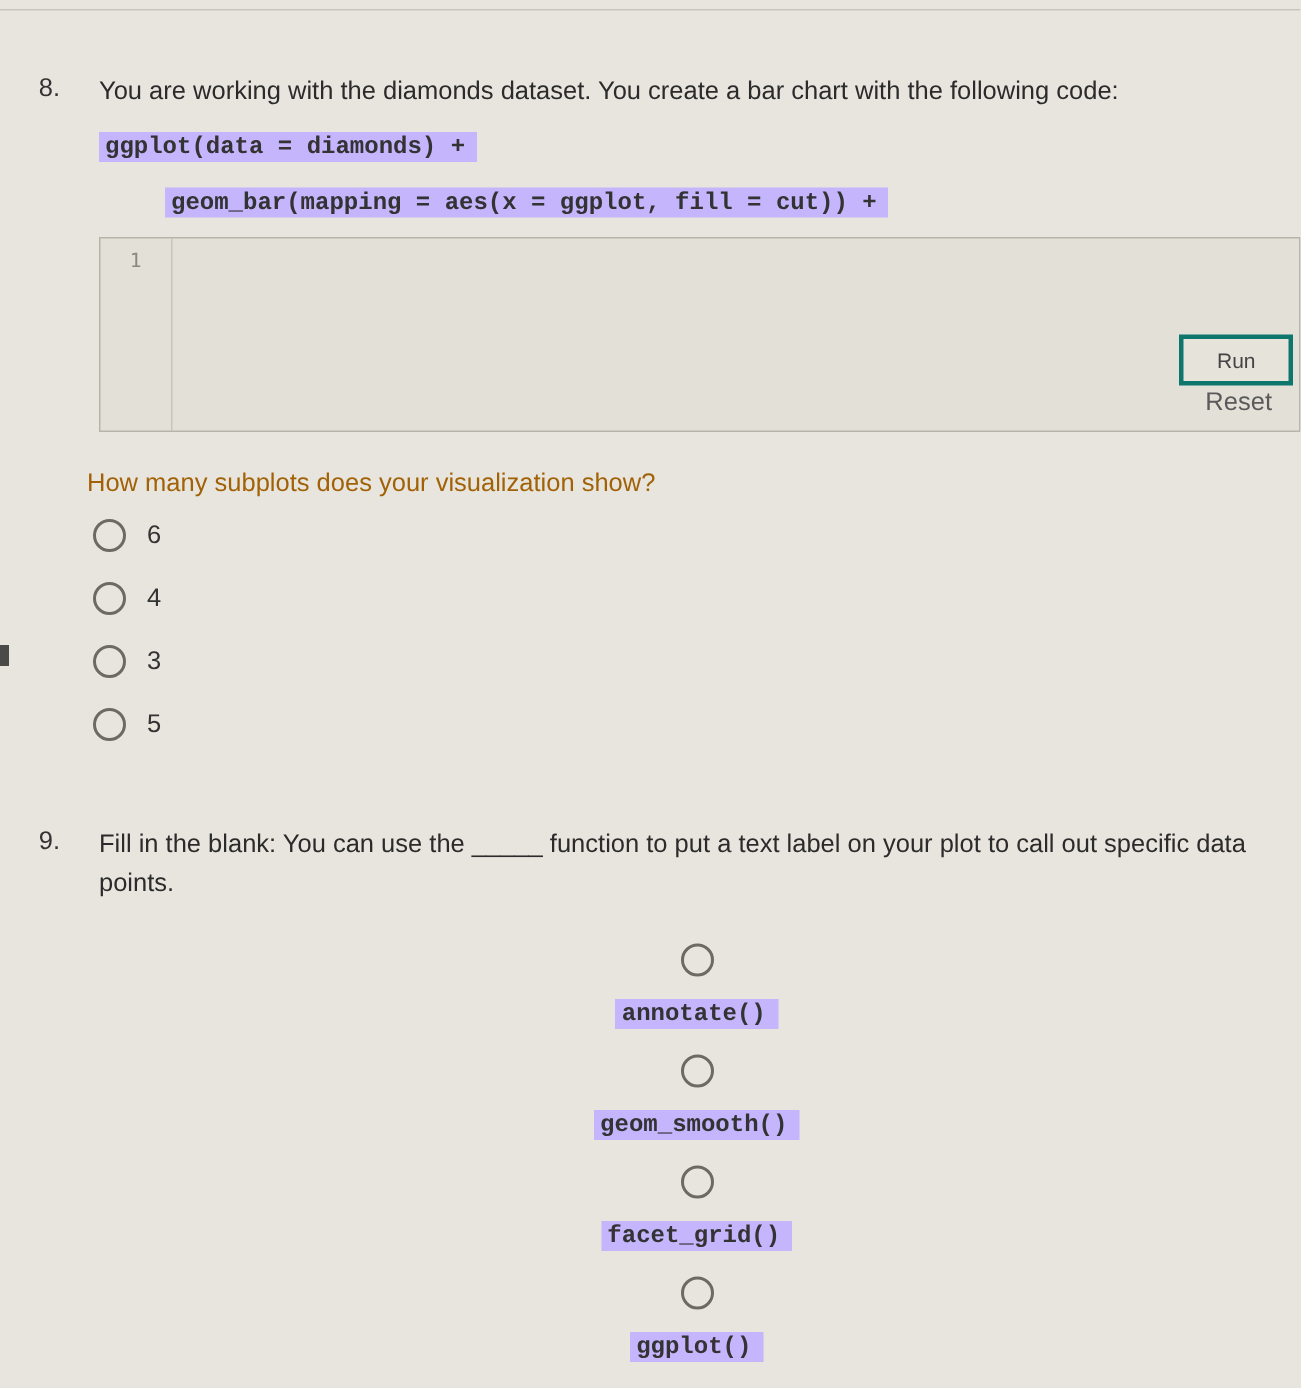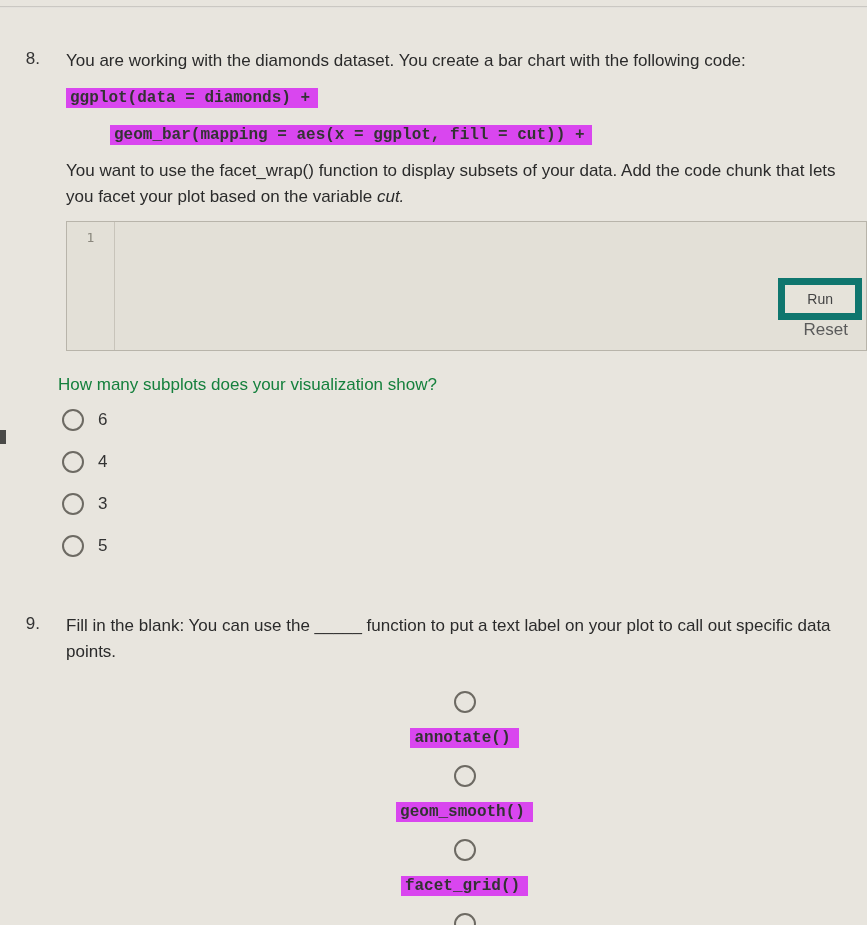--- a/index.html
+++ b/index.html
@@ -35,21 +35,21 @@
   }
   .q-body {
     flex: 1;
     font-size: 17px;
     line-height: 1.55;
     color: #2b2b2b;
     margin-left: 12px;
   }
   .code-inline {
     font-family: "Courier New", Consolas, monospace;
-    background: #d946ef;
+    background: #c4b5fd;
     padding: 1px 8px 1px 4px;
     font-size: 16px;
     color: #333;
     font-weight: bold;
   }
   .code-line {
     margin: 10px 0 8px 0;
   }
   .code-indent {
     display: inline-block;
@@ -84,41 +84,41 @@
     color: #333;
     background: transparent;
     border: none;
     outline: none;
     resize: none;
   }
   .run-btn {
     position: absolute;
     right: 4px;
     bottom: 30px;
-    border: 7px solid #0f766e;
+    border: 3px solid #0f766e;
     background: #e6e3da;
     padding: 6px 22px;
     font-size: 14px;
     color: #444;
     cursor: pointer;
   }
   .reset-link {
     position: absolute;
     right: 18px;
     bottom: 6px;
     font-size: 17px;
     color: #5a5a5a;
     cursor: pointer;
   }
   .answers-block {
     margin: 20px 0 56px 46px;
   }
   .sub-question {
     font-size: 17px;
-    color: #15803d;
+    color: #a16207;
     margin: 6px 0 14px 0;
   }
   .answer-row {
     display: flex;
     align-items: center;
     gap: 14px;
     margin: 0 0 20px 4px;
   }
   .radio {
     width: 22px; height: 22px;
@@ -159,23 +159,20 @@
       <div class="code-line">
         <span class="code-inline">ggplot(data = diamonds) +</span>
       </div>
 
       <div class="code-line">
         <span class="code-indent">
           <span class="code-inline">geom_bar(mapping = aes(x = ggplot, fill = cut)) +</span>
         </span>
       </div>
 
-      <div style="margin-top:10px;">
-        <span>You want to use the facet_wrap() function to display subsets of your data. Add the code chunk that lets you facet your plot based on the variable </span><span class="italic">cut.</span>
-      </div>
 
       <div class="editor-frame">
         <div class="editor-gutter">
           <div>1</div>
         </div>
         <textarea class="editor-area" value="" style=""></textarea>
         <button class="run-btn">Run</button>
         <span class="reset-link">Reset</span>
       </div>
     </div>

